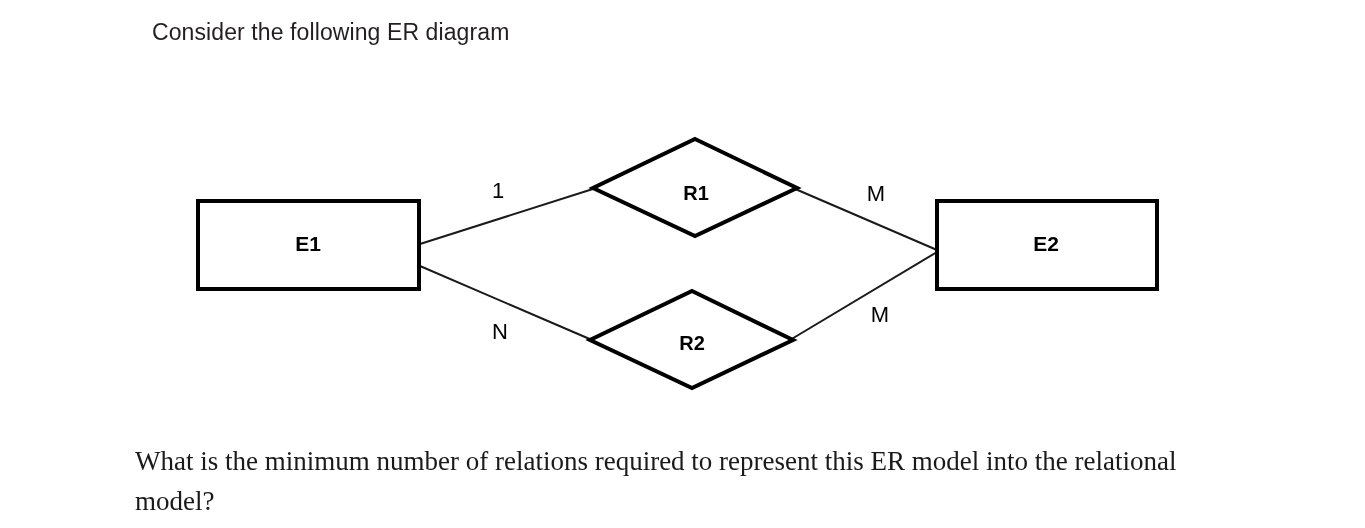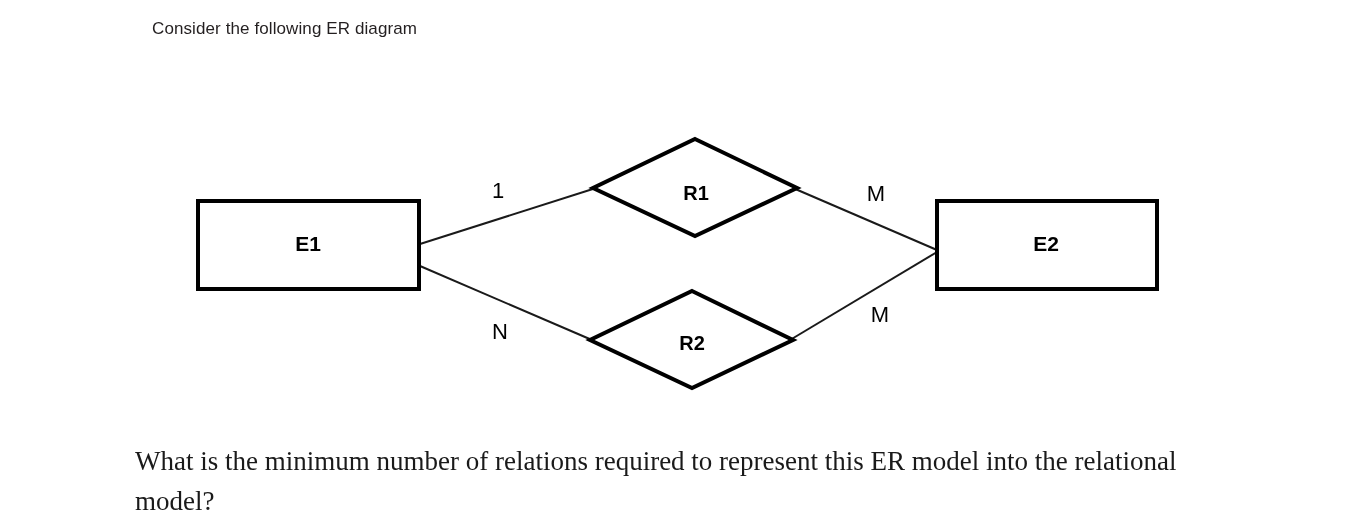--- a/index.html
+++ b/index.html
@@ -20,21 +20,21 @@
     position: absolute;
     inset: 0;
   }
 
   
   .prompt-heading {
     position: absolute;
     left: 152px;
     top: 19px;
     font-family: "Liberation Sans", sans-serif;
-    font-size: 17px;
+    font-size: 23px;
     font-weight: 400;
     letter-spacing: 0.1px;
     color: #231f20;
     white-space: nowrap;
   }
 
   
   .er-diagram {
     position: absolute;
     left: 0;

